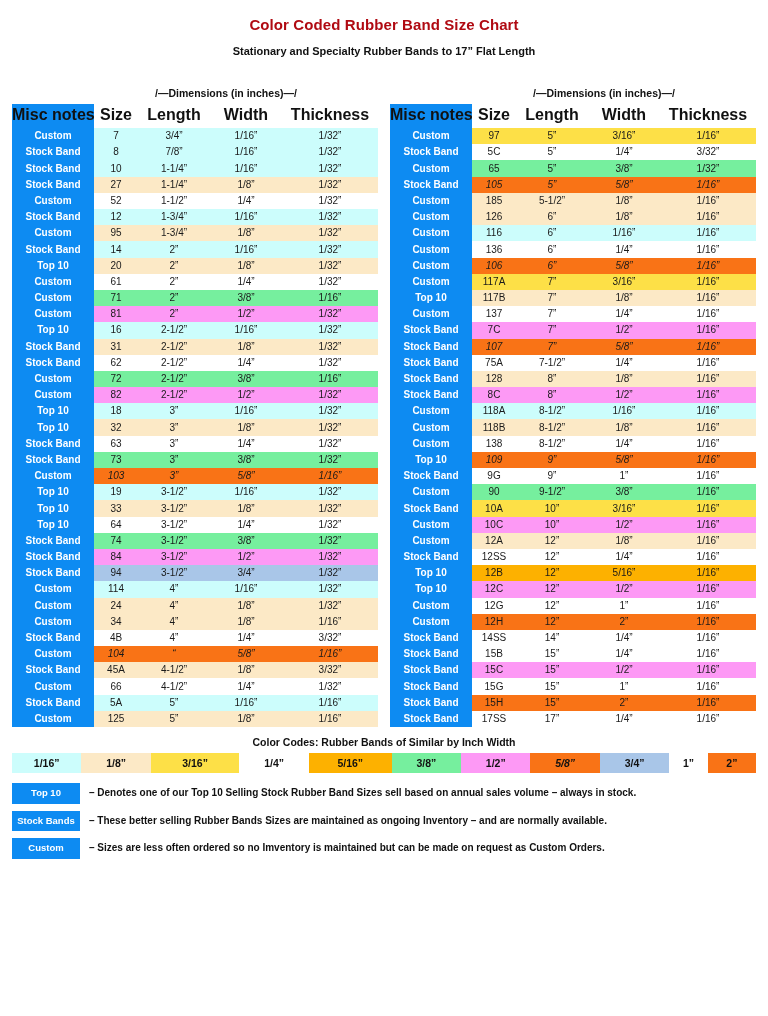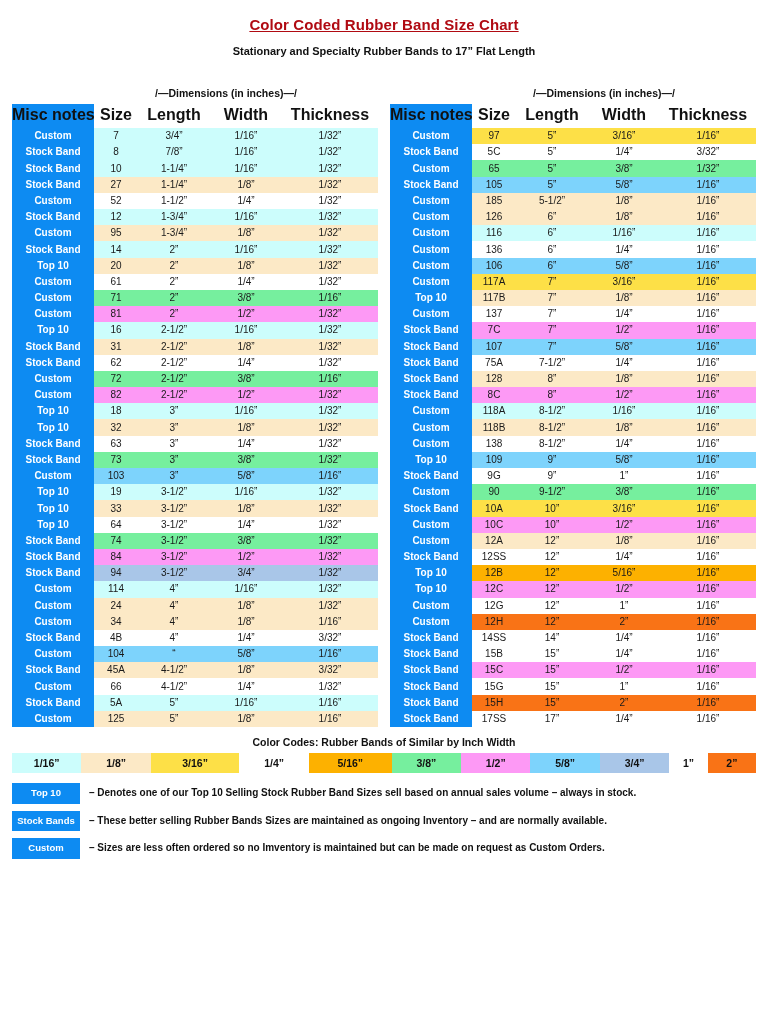--- a/index.html
+++ b/index.html
@@ -24,21 +24,20 @@
   }
 
   
   .title {
     text-align: center;
     color: #b00a12;
     font-size: 15px;
     font-weight: bold;
     letter-spacing: 0.1px;
     padding-top: 16px;
-    text-decoration: underline;
   }
   .subtitle {
     text-align: center;
     color: #111111;
     font-size: 11px;
     font-weight: bold;
     padding-top: 12px;
   }
 
   
@@ -94,21 +93,21 @@
   col.c-thk   { width: 96px; }
 
   
   .w-1-16  { background: #ccfdfc; }
   .w-1-8   { background: #fce9c6; }
   .w-3-16  { background: #fde047; }
   .w-1-4   { background: #ffffff; }
   .w-5-16  { background: #fdb100; }
   .w-3-8   { background: #76ef9e; }
   .w-1-2   { background: #fd99f5; }
-  .w-5-8   { background: #7dd3fc; }
+  .w-5-8   { background: #f97316; font-style: italic; }
   .w-3-4   { background: #a9c6e8; }
   .w-1     { background: #ffffff; }
   .w-2     { background: #f97316; }
 
   
   .legend-title {
     text-align: center;
     font-size: 10.5px;
     font-weight: bold;
     color: #111;

